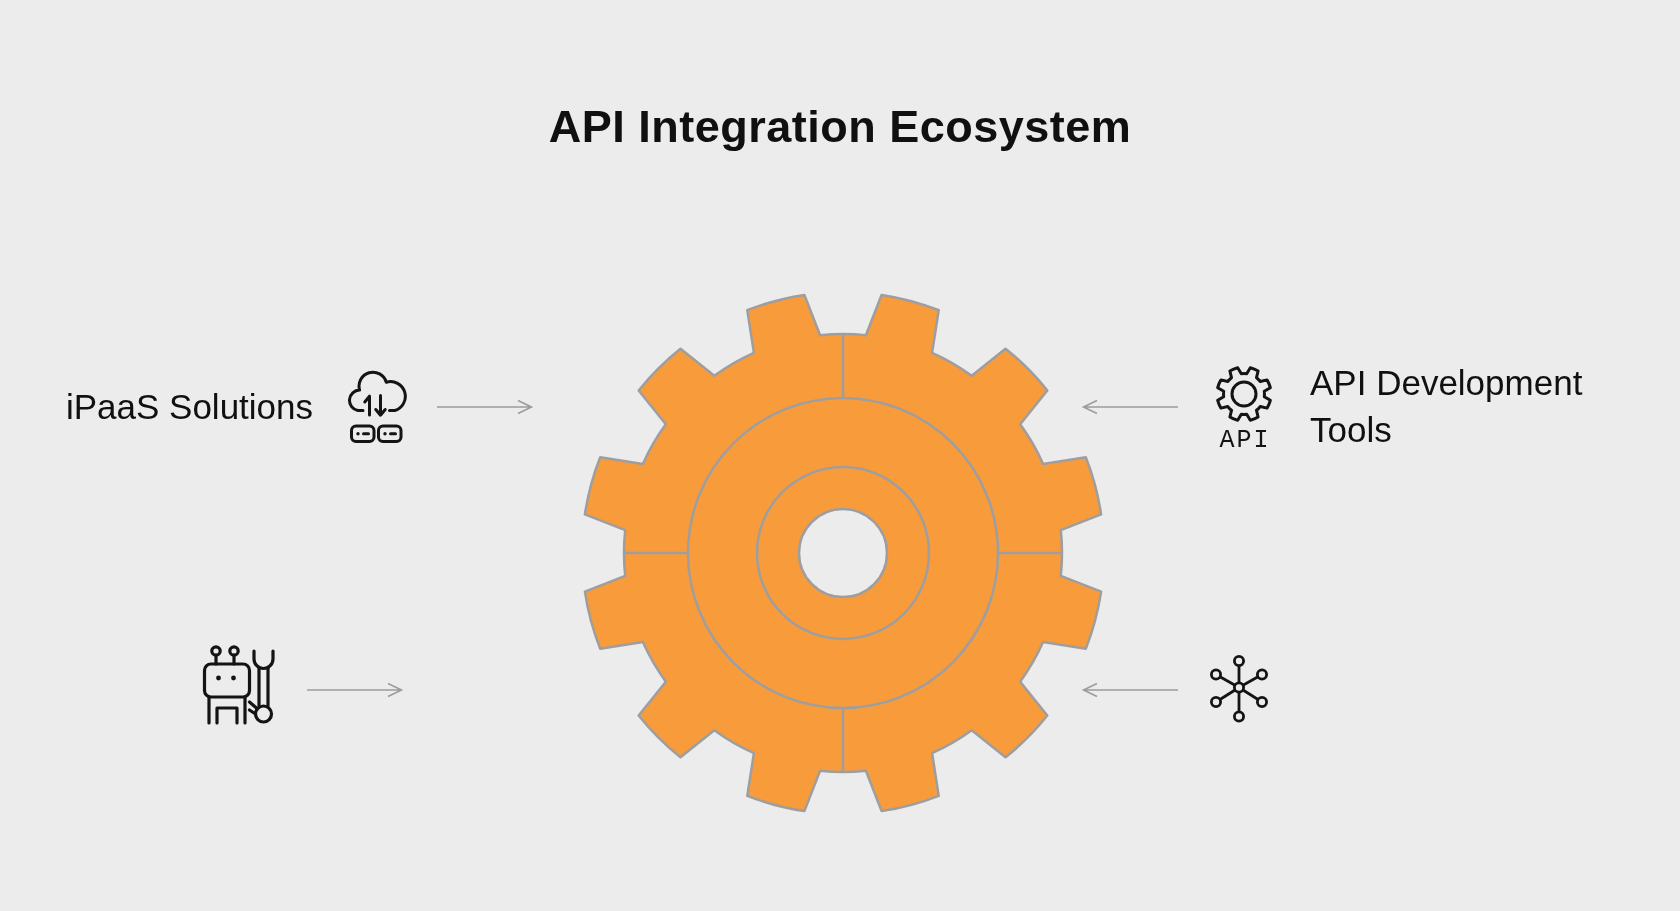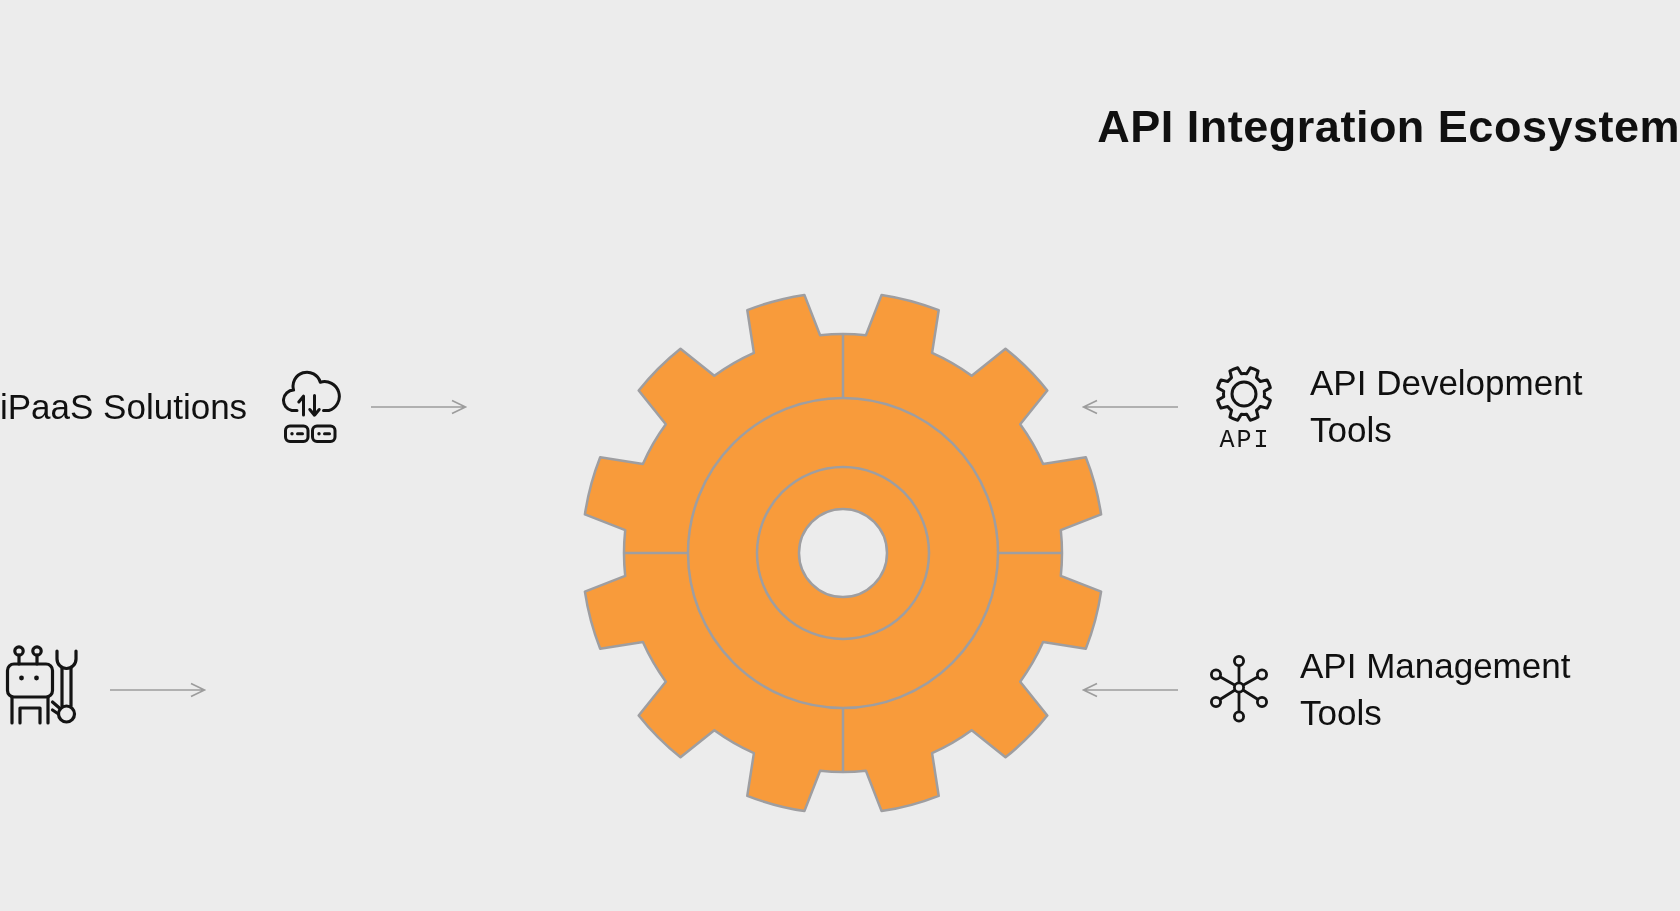--- a/index.html
+++ b/index.html
@@ -1,24 +1,24 @@
 <!DOCTYPE html>
 <html style="--background: #ececec; --gear-fill: #f89b3b; --gear-stroke: #9e9ea1; --arrow: #9c9c9c; --text: #101010; --icon: #141414;"><head>
 <meta charset="utf-8">
 <style>
   html,body { margin:0; padding:0; background:#ececec; }
   body { font-family:"Liberation Sans", sans-serif; }
 
   .canvas { position:relative; width:1680px; height:911px; background:var(--background,#ececec); overflow:hidden; }
 
-  .title { position:absolute; top:101px; left:0; width:100%; margin:0; text-align:right;
+  .title { position:absolute; top:101px; left:0; width:100%; margin:0; text-align:center;
            font-size:45px; font-weight:bold; color:var(--text,#111); letter-spacing:.5px; }
 
   .row  { position:absolute; display:flex; align-items:center; height:124px; }
-  .row.left  { left:0; width:600px; justify-content:flex-start; gap:30px; }
+  .row.left  { left:0; width:600px; justify-content:center; gap:30px; }
   .row.right { left:1081px; gap:26px; }
   .row.r1 { top:345px; }
   .row.r2 { top:628px; }
 
   .label { font-size:35px; color:var(--text,#111); white-space:nowrap; }
   .label.wrap { white-space:normal; width:305px; line-height:1.34; }
 
   .gear-svg { position:absolute; left:558px; top:268px; }
   .gear-body { fill:var(--gear-fill,#f89b3b); stroke:var(--gear-stroke,#9e9ea1); stroke-width:2.5; stroke-linejoin:round; }
   .gear-ring, .gear-mid { fill:none; stroke:var(--gear-stroke,#9e9ea1); stroke-width:2.5; }
@@ -111,16 +111,15 @@
     <svg class="icon net" width="70" height="80" viewBox="0 0 70 80" aria-hidden="true">
       <path class="s" d="M35,12 L35,37.5 M58,24.5 L35,37.5 M58,52 L35,37.5 M35,66.5 L35,37.5 M12,52 L35,37.5 M12,24.5 L35,37.5"></path>
       <circle class="node" cx="35" cy="11" r="4.6"></circle>
       <circle class="node" cx="58" cy="24.5" r="4.6"></circle>
       <circle class="node" cx="58" cy="52" r="4.6"></circle>
       <circle class="node" cx="35" cy="66.5" r="4.6"></circle>
       <circle class="node" cx="12" cy="52" r="4.6"></circle>
       <circle class="node" cx="12" cy="24.5" r="4.6"></circle>
       <circle class="node" cx="35" cy="37.5" r="4.6"></circle>
     </svg>
-    <span class="label wrap">API Management Tools</span>
   </div>
 
 </div>
 
 </body></html>

